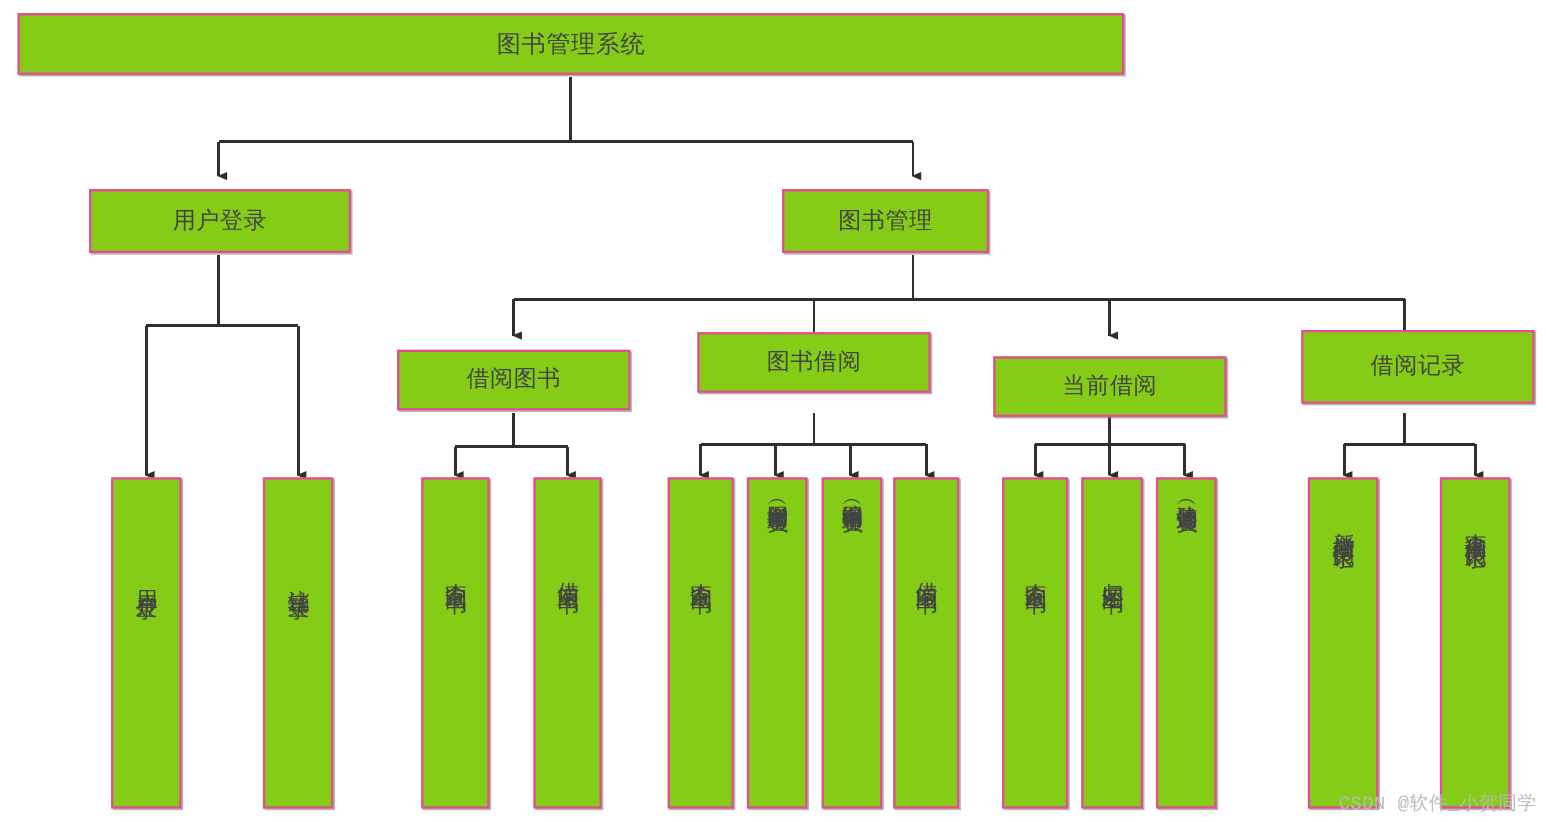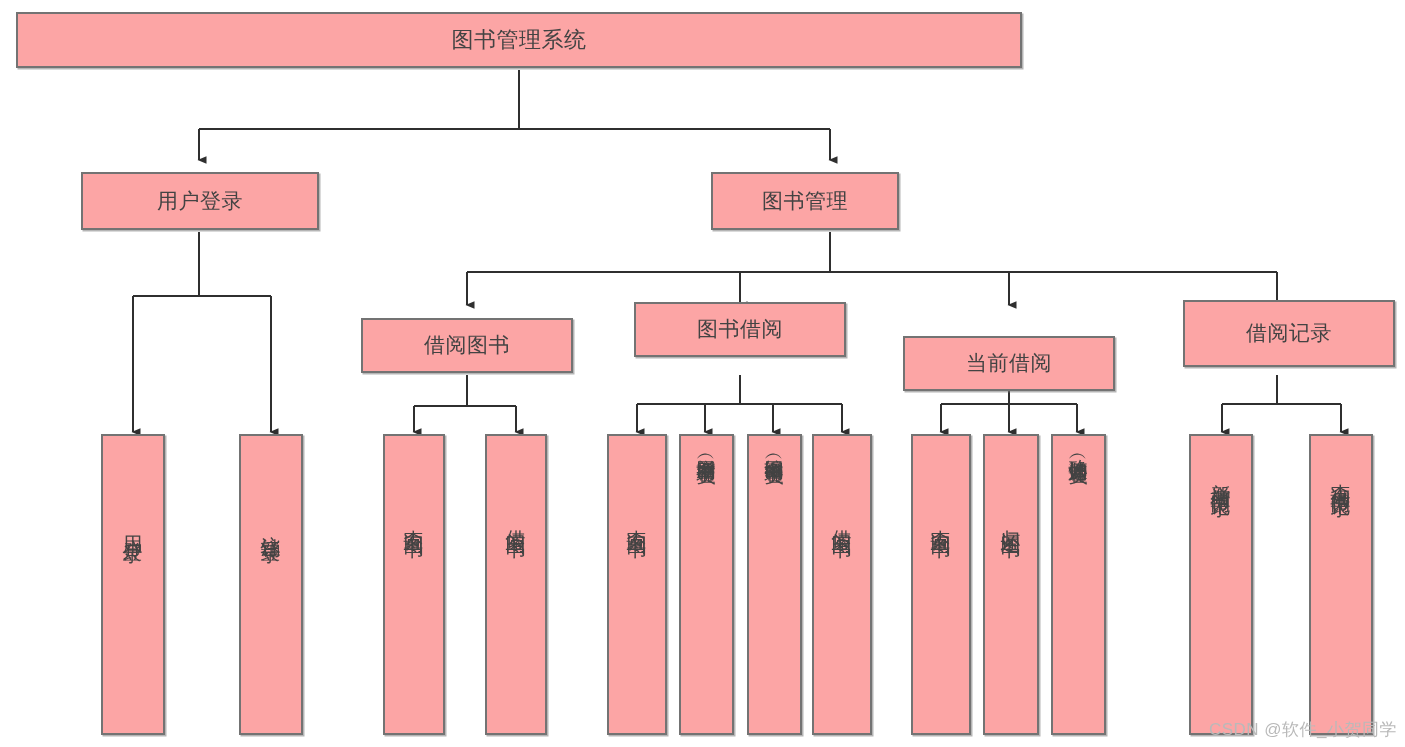--- a/index.html
+++ b/index.html
@@ -22,22 +22,22 @@
     position: absolute;
     left: 0;
     top: 0;
     width: 1405px;
     height: 747px;
     pointer-events: none;
   }
   .node {
     position: absolute;
     box-sizing: border-box;
-    background: #fca5a5;
-    border: 2px solid #737373;
+    background: #84cc16;
+    border: 2px solid #ec4899;
     box-shadow: 1.5px 1.5px 0 0 rgba(120,120,120,0.55);
     display: flex;
     align-items: center;
     justify-content: center;
     color: #4a4a4a;
     z-index: 2;
   }
   .node .label {
     color: #434343;
     line-height: 1.18;
@@ -72,21 +72,21 @@
   }
   #watermark {
     position: absolute;
     right: 8px;
     bottom: 6px;
     font-size: 17px;
     color: #b9b9b9;
     letter-spacing: 0.5px;
     z-index: 5;
     white-space: nowrap;
-    font-family: Liberation Sans, sans-serif;
+    font-family: Liberation Mono, monospace;
   }
 </style>
 </head>
 <body>
 
 <div id="canvas">
 
   <svg id="edges" viewBox="0 0 1405 747" width="1405" height="747" xmlns="http://www.w3.org/2000/svg">
     <defs>
       <marker id="arrow" viewBox="0 0 12 12" refX="6" refY="10" markerWidth="9" markerHeight="11" orient="auto-start-reverse" markerUnits="userSpaceOnUse">
@@ -147,21 +147,21 @@
   <div class="node h" style="left:711px; top:172px; width:188px; height:58px;">
     <span class="label">图书管理</span>
   </div>
 
   <div class="node h" style="left:361px; top:318px; width:212px; height:55px;">
     <span class="label">借阅图书</span>
   </div>
   <div class="node h" style="left:634px; top:302px; width:212px; height:55px;">
     <span class="label">图书借阅</span>
   </div>
-  <div class="node h" style="left:903px; top:336px; width:212px; height:55px;">
+  <div class="node h" style="left:903px; top:324px; width:212px; height:55px;">
     <span class="label">当前借阅</span>
   </div>
   <div class="node h" style="left:1171px; top:300px; width:212px; height:67px;margin-left:12px;">
     <span class="label">借阅记录</span>
   </div>
 
   <div class="node v" style="left:101px; top:434px; width:64px; height:301px; padding-top:84px;">
     <span class="label">用户登录</span>
   </div>
   <div class="node v" style="left:239px; top:434px; width:64px; height:301px; padding-top:84px;">

